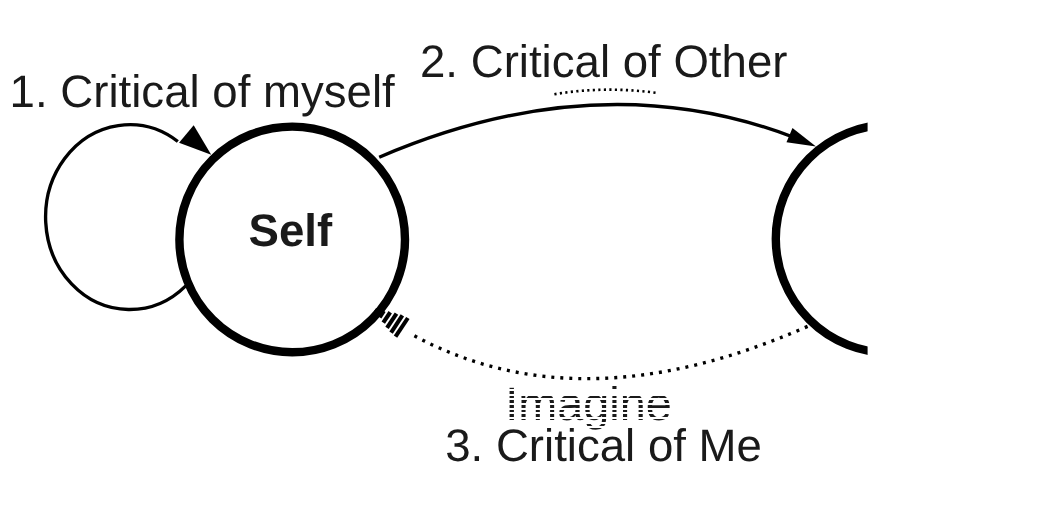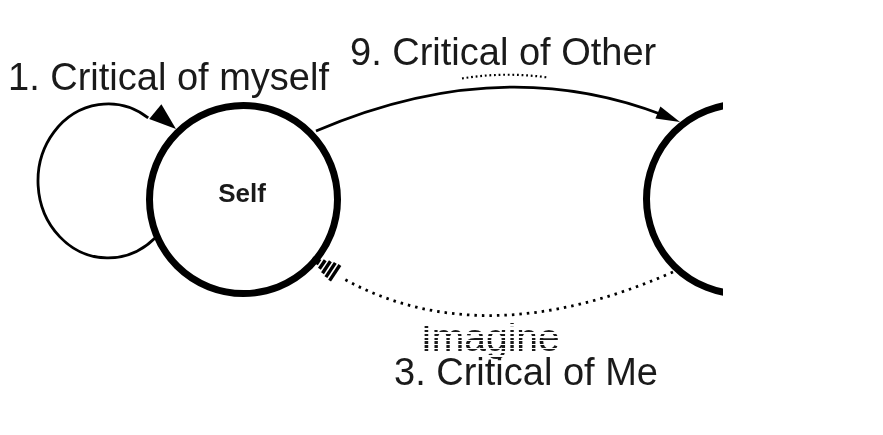--- a/index.html
+++ b/index.html
@@ -20,21 +20,21 @@
     position:absolute;
     white-space:nowrap;
     color:var(--text);
     font-size:38px;
     line-height:1;
   }
   .node-lbl{
     position:absolute;
     white-space:nowrap;
     color:var(--text);
-    font-size:26px;
+    font-size:38px;
     font-weight:bold;
     line-height:1;
     transform:translate(-50%,-50%);
   }
   
   .striped{position:relative;font-size:39px;}
   .striped::after{
     content:"";
     position:absolute;
     inset:0;
@@ -71,22 +71,22 @@
       <line x1="319.9" y1="259.1" x2="316.4" y2="264.4"></line>
       <line x1="325.2" y1="260.2" x2="319.4" y2="268.8"></line>
       <line x1="330.4" y1="261.3" x2="322.5" y2="273.2"></line>
       <line x1="335.3" y1="262.9" x2="325.9" y2="277.1"></line>
       <line x1="339.9" y1="265.0" x2="329.6" y2="280.6"></line>
     </g>
   </svg>
 
   <div class="lbl" style="left:8px;top:58px">1. Critical of myself</div>
 
-  <div class="lbl" style="left:350px;top:33px">9. Critical of Other</div>
+  <div class="lbl" style="left:350px;top:33px">2. Critical of Other</div>
 
   <div class="lbl striped" style="left:421px;top:318px">Imagine</div>
 
-  <div class="lbl" style="left:394px;top:353px">3. Critical of Me</div>
+  <div class="lbl" style="left:371px;top:353px">3. Critical of Me</div>
 
   <div class="node-lbl" style="left:242px;top:193px">Self</div>
 
 
 </div>
 
 </body></html>

